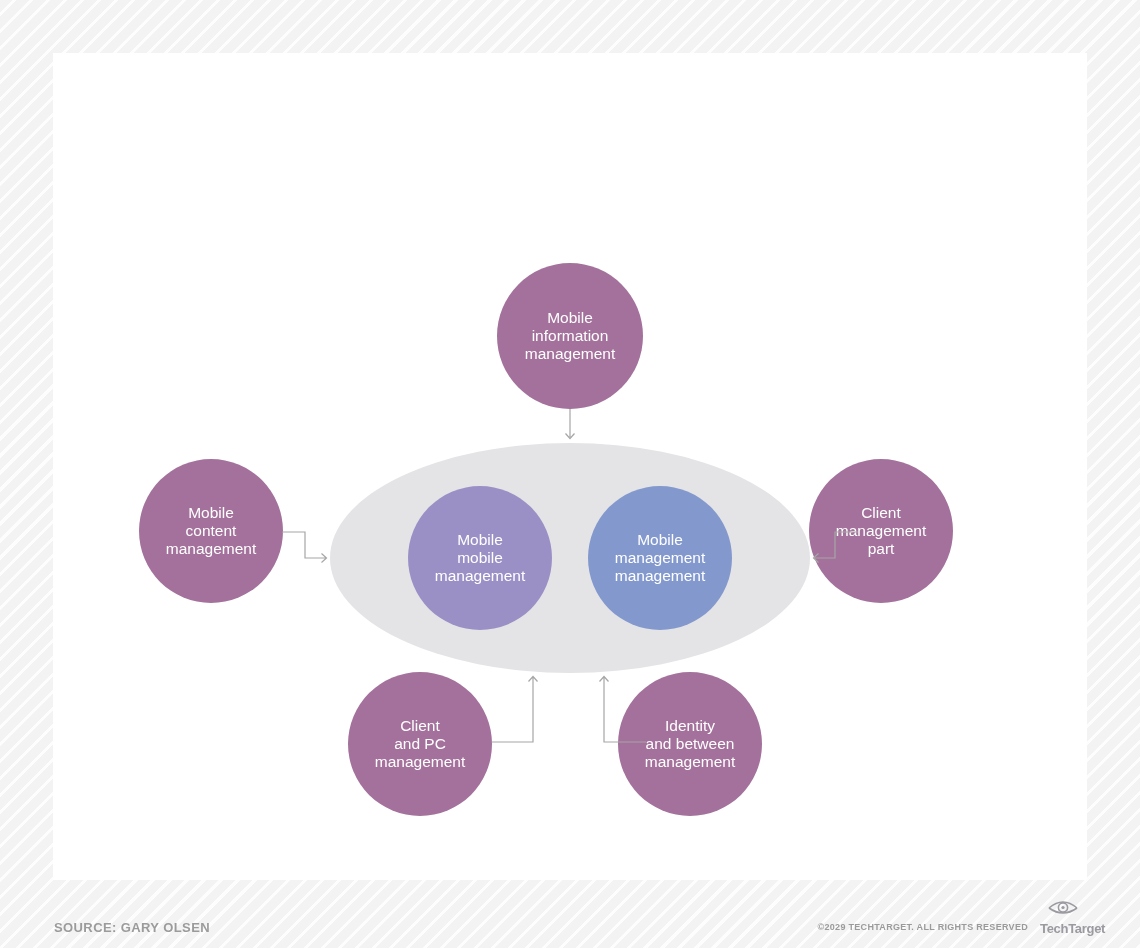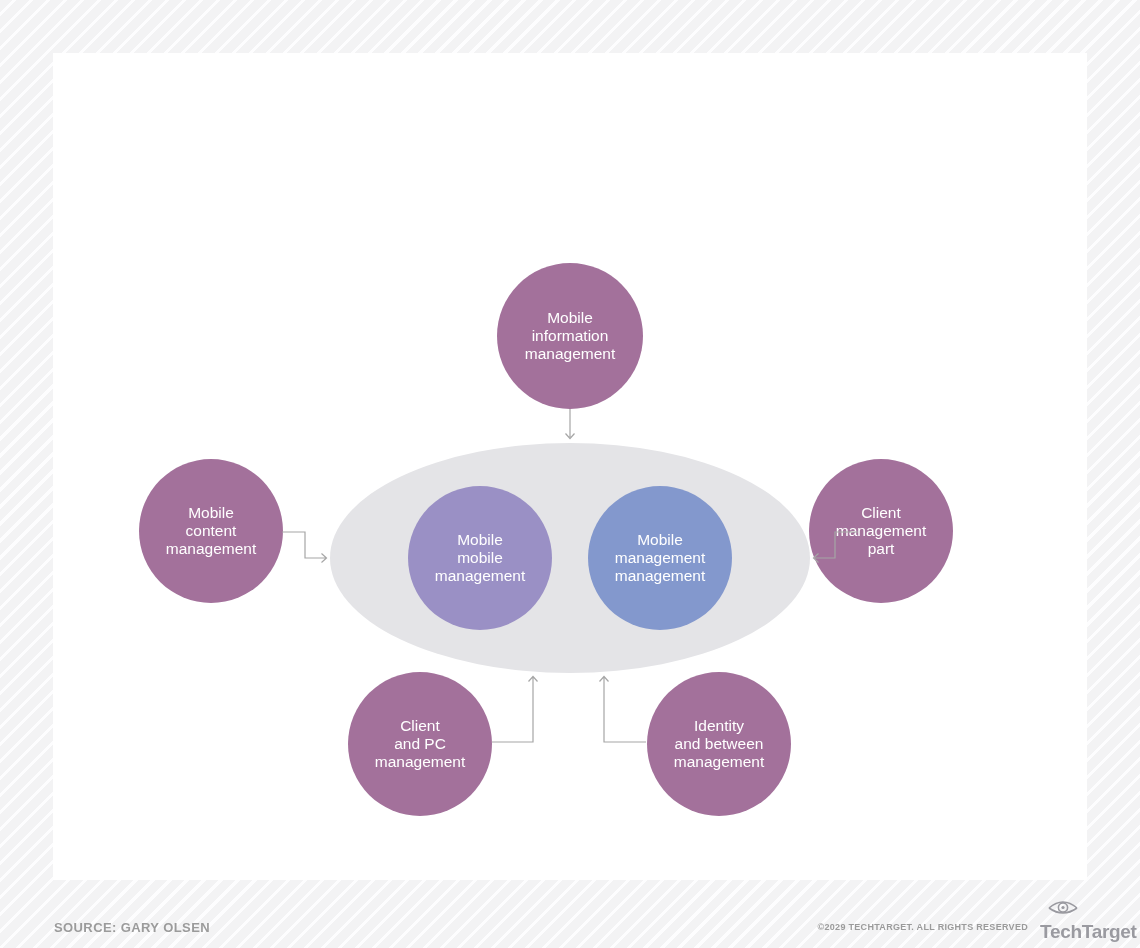--- a/index.html
+++ b/index.html
@@ -14,31 +14,31 @@
     font-size:17px;color:#3f3f3f;}
   .circle{position:absolute;border-radius:50%;display:flex;flex-direction:column;
     align-items:center;justify-content:center;text-align:right;color:#ffffff;
     font-size:15.5px;line-height:18px;}
   #ellipse{position:absolute;left:330px;top:443px;width:480px;height:230px;border-radius:50%;}
   
   #c-mim{left:497px;top:263px;width:146px;height:146px;}
   #c-mcm{left:139px;top:459px;width:144px;height:144px;}
   #c-cmt{left:809px;top:459px;width:144px;height:144px;}
   #c-dpm{left:348px;top:672px;width:144px;height:144px;}
-  #c-iam{left:647px;top:672px;width:144px;height:144px;}
+  #c-iam{left:618px;top:672px;width:144px;height:144px;}
   
   #c-mdm{left:408px;top:486px;width:144px;height:144px;}
   #c-mam{left:588px;top:486px;width:144px;height:144px;}
   #arrow-layer{position:absolute;left:0;top:0;width:1140px;height:948px;pointer-events:none;}
   #footer-source{position:absolute;left:54px;top:920px;font-size:13px;font-weight:bold;
     letter-spacing:0.4px;color:#9b9b9b;}
   #footer-copyright{position:absolute;right:112px;top:922px;font-size:9px;font-weight:bold;
     letter-spacing:0.3px;color:#9b9b9b;}
   #brand-logo{position:absolute;right:54px;top:899px;width:46px;text-align:center;color:#9a9aa0;}
-  #brand-name{font-size:19px;font-weight:bold;letter-spacing:-0.3px;margin-top:1px;}
+  #brand-name{font-size:13px;font-weight:bold;letter-spacing:-0.3px;margin-top:1px;}
 </style>
 </head>
 <body>
 
 <div id="page">
   <div id="card"></div>
 
 
   <div id="ellipse" style="background: rgb(228, 228, 231);"></div>
 

